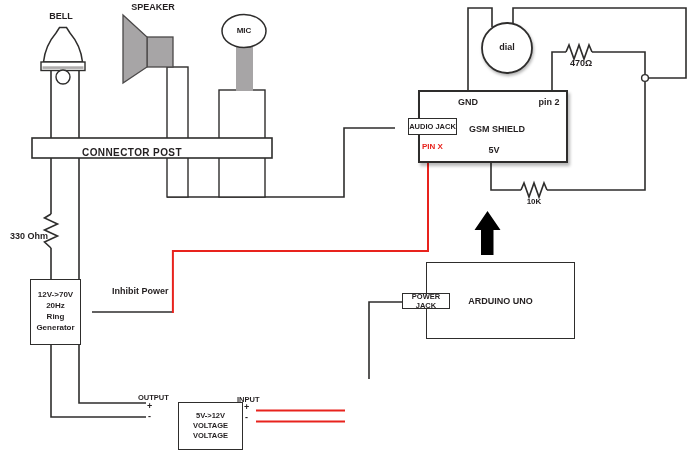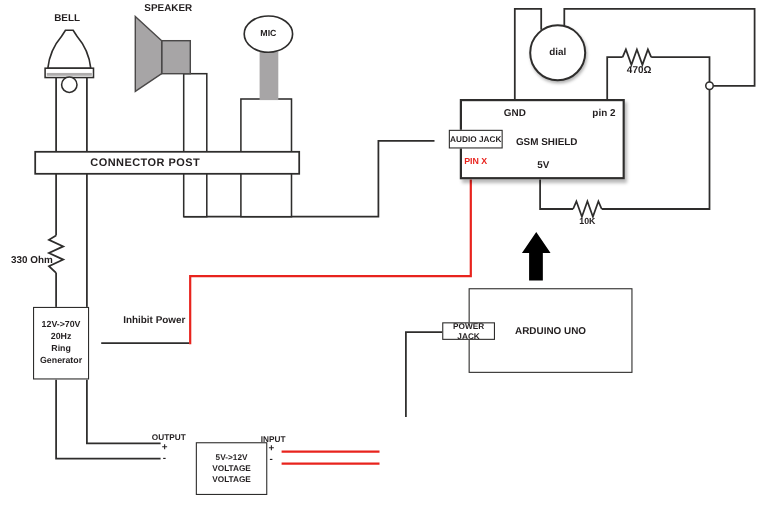--- a/index.html
+++ b/index.html
@@ -105,21 +105,21 @@
     <span>Generator</span>
   </div>
 
   <div class="box s7 lines" style="left:178px;top:402px;width:65px;height:48px;">
     <span>5V-&gt;12V</span>
     <span>VOLTAGE</span>
     <span>VOLTAGE</span>
   </div>
 
 
-  <div class="lbl s10" style="left:32px;top:138px;width:200px;height:20px;display:flex;align-items:center;justify-content:center;">
+  <div class="lbl s10" style="left:32px;top:138px;width:200px;height:20px;display:flex;align-items:flex-end;justify-content:center;">
     <span>CONNECTOR POST</span>
   </div>
 
   <div class="lbl s9 ctr" style="left:61px;top:11px;">BELL</div>
   <div class="lbl s9 ctr" style="left:153px;top:2px;">SPEAKER</div>
   <div class="lbl s8 ctr" style="left:244px;top:26px;">MIC</div>
   <div class="lbl s9 ctr" style="left:507px;top:42px;">dial</div>
 
   <div class="lbl s9 ctr" style="left:581px;top:58px;">470Ω</div>
   <div class="lbl s8 ctr" style="left:534px;top:197px;">10K</div>

